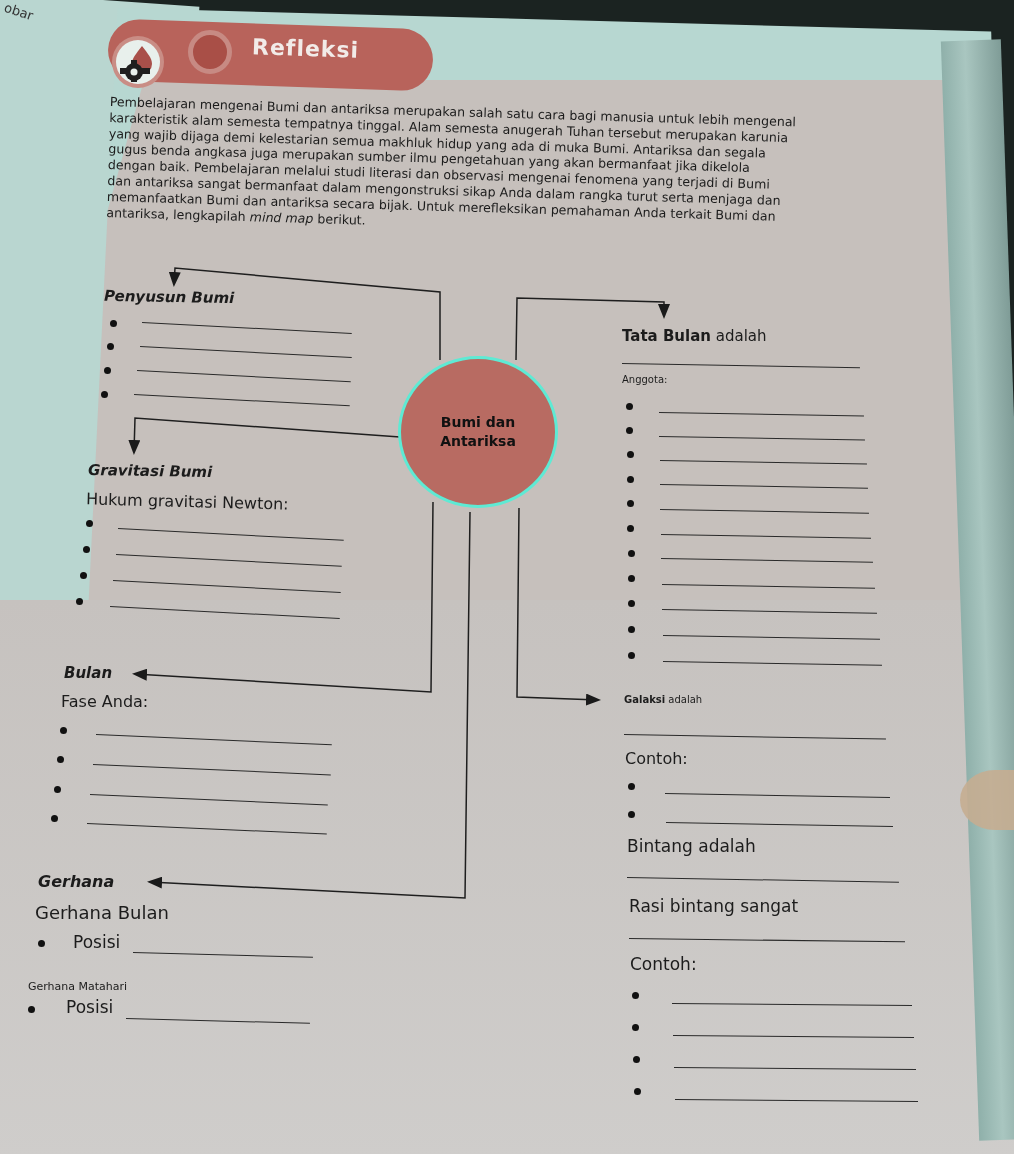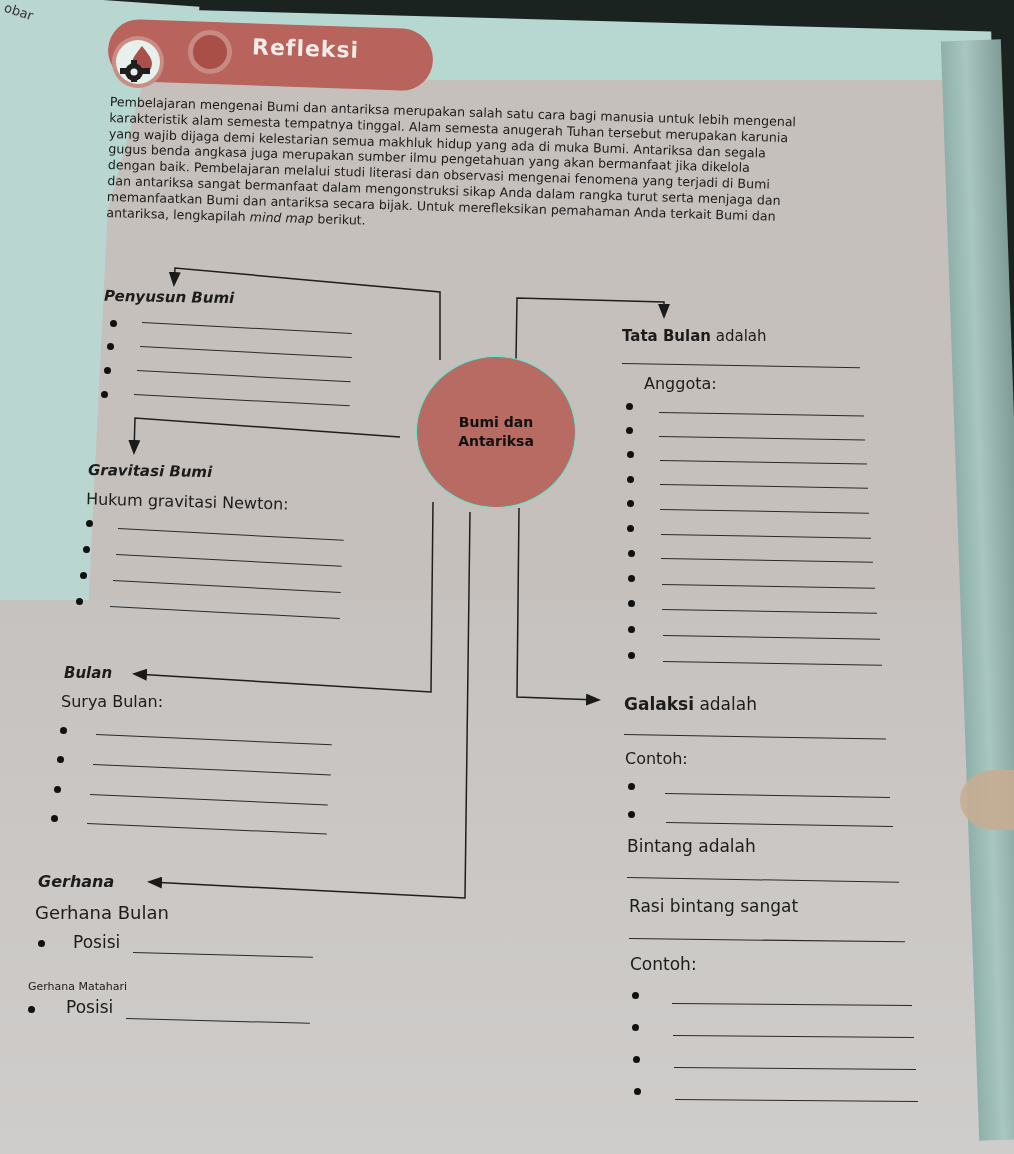--- a/index.html
+++ b/index.html
@@ -68,22 +68,22 @@
   }
   .intro span { display: block; white-space: nowrap; }
 
   
   .lbl { position: absolute; font-size: 15px; white-space: nowrap; }
   .bold { font-weight: bold; }
   .ital { font-style: italic; }
   .dot { position: absolute; width: 7px; height: 7px; background: #111; border-radius: 50%; }
   .line { position: absolute; height: 1.4px; background: #2a2a2a; transform-origin: left center; }
   .hub {
-    position: absolute; left: 416px; top: 356px; width: 160px; height: 152px; border-radius: 50%;
-    background: #b86b62; border: 1px solid #5eead4; box-sizing: border-box;
+    position: absolute; left: 398px; top: 356px; width: 160px; height: 152px; border-radius: 50%;
+    background: #b86b62; border: 3px solid #5eead4; box-sizing: border-box;
     display: flex; flex-direction: column; align-items: center; justify-content: center;
   }
   .hub span { font-weight: bold; font-size: 14px; color: #111; line-height: 19px; }
   svg.connectors { position: absolute; left: 0; top: 0; width: 1014px; height: 1154px; pointer-events: none; }
 </style>
 </head>
 <body>
 
 <div class="left-page"></div>
 <div class="abs" style="left:4px;top:4px;font-size:13px;color:#333;transform:rotate(18deg);">obar</div>
@@ -165,21 +165,21 @@
   <div class="line" style="left:118px;top:528px;width:226px;transform:rotate(3deg)"></div>
   <div class="dot" style="left:83px;top:546px"></div>
   <div class="line" style="left:116px;top:554px;width:226px;transform:rotate(3deg)"></div>
   <div class="dot" style="left:80px;top:572px"></div>
   <div class="line" style="left:113px;top:580px;width:228px;transform:rotate(3deg)"></div>
   <div class="dot" style="left:76px;top:598px"></div>
   <div class="line" style="left:110px;top:606px;width:230px;transform:rotate(3deg)"></div>
 </div>
 
 <div class="lbl bold ital" style="left:64px;top:664px">Bulan</div>
-<div class="lbl" style="left:61px;top:692px;font-size:16px">Surya Bulan:</div>
+<div class="lbl" style="left:61px;top:692px;font-size:16px">Fase Anda:</div>
 <div>
   <div class="dot" style="left:60px;top:727px"></div>
   <div class="line" style="left:96px;top:734px;width:236px;transform:rotate(2.5deg)"></div>
   <div class="dot" style="left:57px;top:756px"></div>
   <div class="line" style="left:93px;top:764px;width:238px;transform:rotate(2.5deg)"></div>
   <div class="dot" style="left:54px;top:786px"></div>
   <div class="line" style="left:90px;top:794px;width:238px;transform:rotate(2.5deg)"></div>
   <div class="dot" style="left:51px;top:815px"></div>
   <div class="line" style="left:87px;top:823px;width:240px;transform:rotate(2.5deg)"></div>
 </div>
@@ -189,21 +189,21 @@
 <div class="dot" style="left:38px;top:940px"></div>
 <div class="lbl" style="left:73px;top:932px;font-size:17px">Posisi</div>
 <div class="line" style="left:133px;top:952px;width:180px;transform:rotate(1.5deg)"></div>
 <div class="lbl" style="left:28px;top:980px;font-size:11px">Gerhana Matahari</div>
 <div class="dot" style="left:28px;top:1006px"></div>
 <div class="lbl" style="left:66px;top:997px;font-size:17px">Posisi</div>
 <div class="line" style="left:126px;top:1018px;width:184px;transform:rotate(1.5deg)"></div>
 
 <div class="lbl" style="left:622px;top:327px;font-size:15px"><b>Tata Bulan</b><span> adalah</span></div>
 <div class="line" style="left:622px;top:363px;width:238px;transform:rotate(1deg)"></div>
-<div class="lbl" style="left:644px;top:374px;font-size:16px">Anggota:</div>
+<div class="lbl" style="left:622px;top:374px;font-size:10px">Anggota:</div>
 <div>
   <div class="dot" style="left:626px;top:403px"></div>
   <div class="line" style="left:659px;top:412px;width:205px;transform:rotate(1deg)"></div>
   <div class="dot" style="left:626px;top:427px"></div>
   <div class="line" style="left:659px;top:436px;width:206px;transform:rotate(1deg)"></div>
   <div class="dot" style="left:627px;top:451px"></div>
   <div class="line" style="left:660px;top:460px;width:207px;transform:rotate(1deg)"></div>
   <div class="dot" style="left:627px;top:476px"></div>
   <div class="line" style="left:660px;top:484px;width:208px;transform:rotate(1deg)"></div>
   <div class="dot" style="left:627px;top:500px"></div>
@@ -215,21 +215,21 @@
   <div class="dot" style="left:628px;top:575px"></div>
   <div class="line" style="left:662px;top:584px;width:213px;transform:rotate(1deg)"></div>
   <div class="dot" style="left:628px;top:600px"></div>
   <div class="line" style="left:662px;top:609px;width:215px;transform:rotate(1deg)"></div>
   <div class="dot" style="left:628px;top:626px"></div>
   <div class="line" style="left:663px;top:635px;width:217px;transform:rotate(1deg)"></div>
   <div class="dot" style="left:628px;top:652px"></div>
   <div class="line" style="left:663px;top:661px;width:219px;transform:rotate(1deg)"></div>
 </div>
 
-<div class="lbl" style="left:624px;top:694px;font-size:17px"><b>Galaksi</b><span> adalah</span></div>
+<div class="lbl" style="left:624px;top:694px;font-size:10px"><b>Galaksi</b><span> adalah</span></div>
 <div class="line" style="left:624px;top:734px;width:262px;transform:rotate(1deg)"></div>
 <div class="lbl" style="left:625px;top:749px;font-size:16px">Contoh:</div>
 <div class="dot" style="left:628px;top:783px"></div>
 <div class="line" style="left:665px;top:793px;width:225px;transform:rotate(1deg)"></div>
 <div class="dot" style="left:628px;top:811px"></div>
 <div class="line" style="left:666px;top:822px;width:227px;transform:rotate(1deg)"></div>
 
 <div class="lbl" style="left:627px;top:836px;font-size:17px">Bintang adalah</div>
 <div class="line" style="left:627px;top:877px;width:272px;transform:rotate(1deg)"></div>
 

